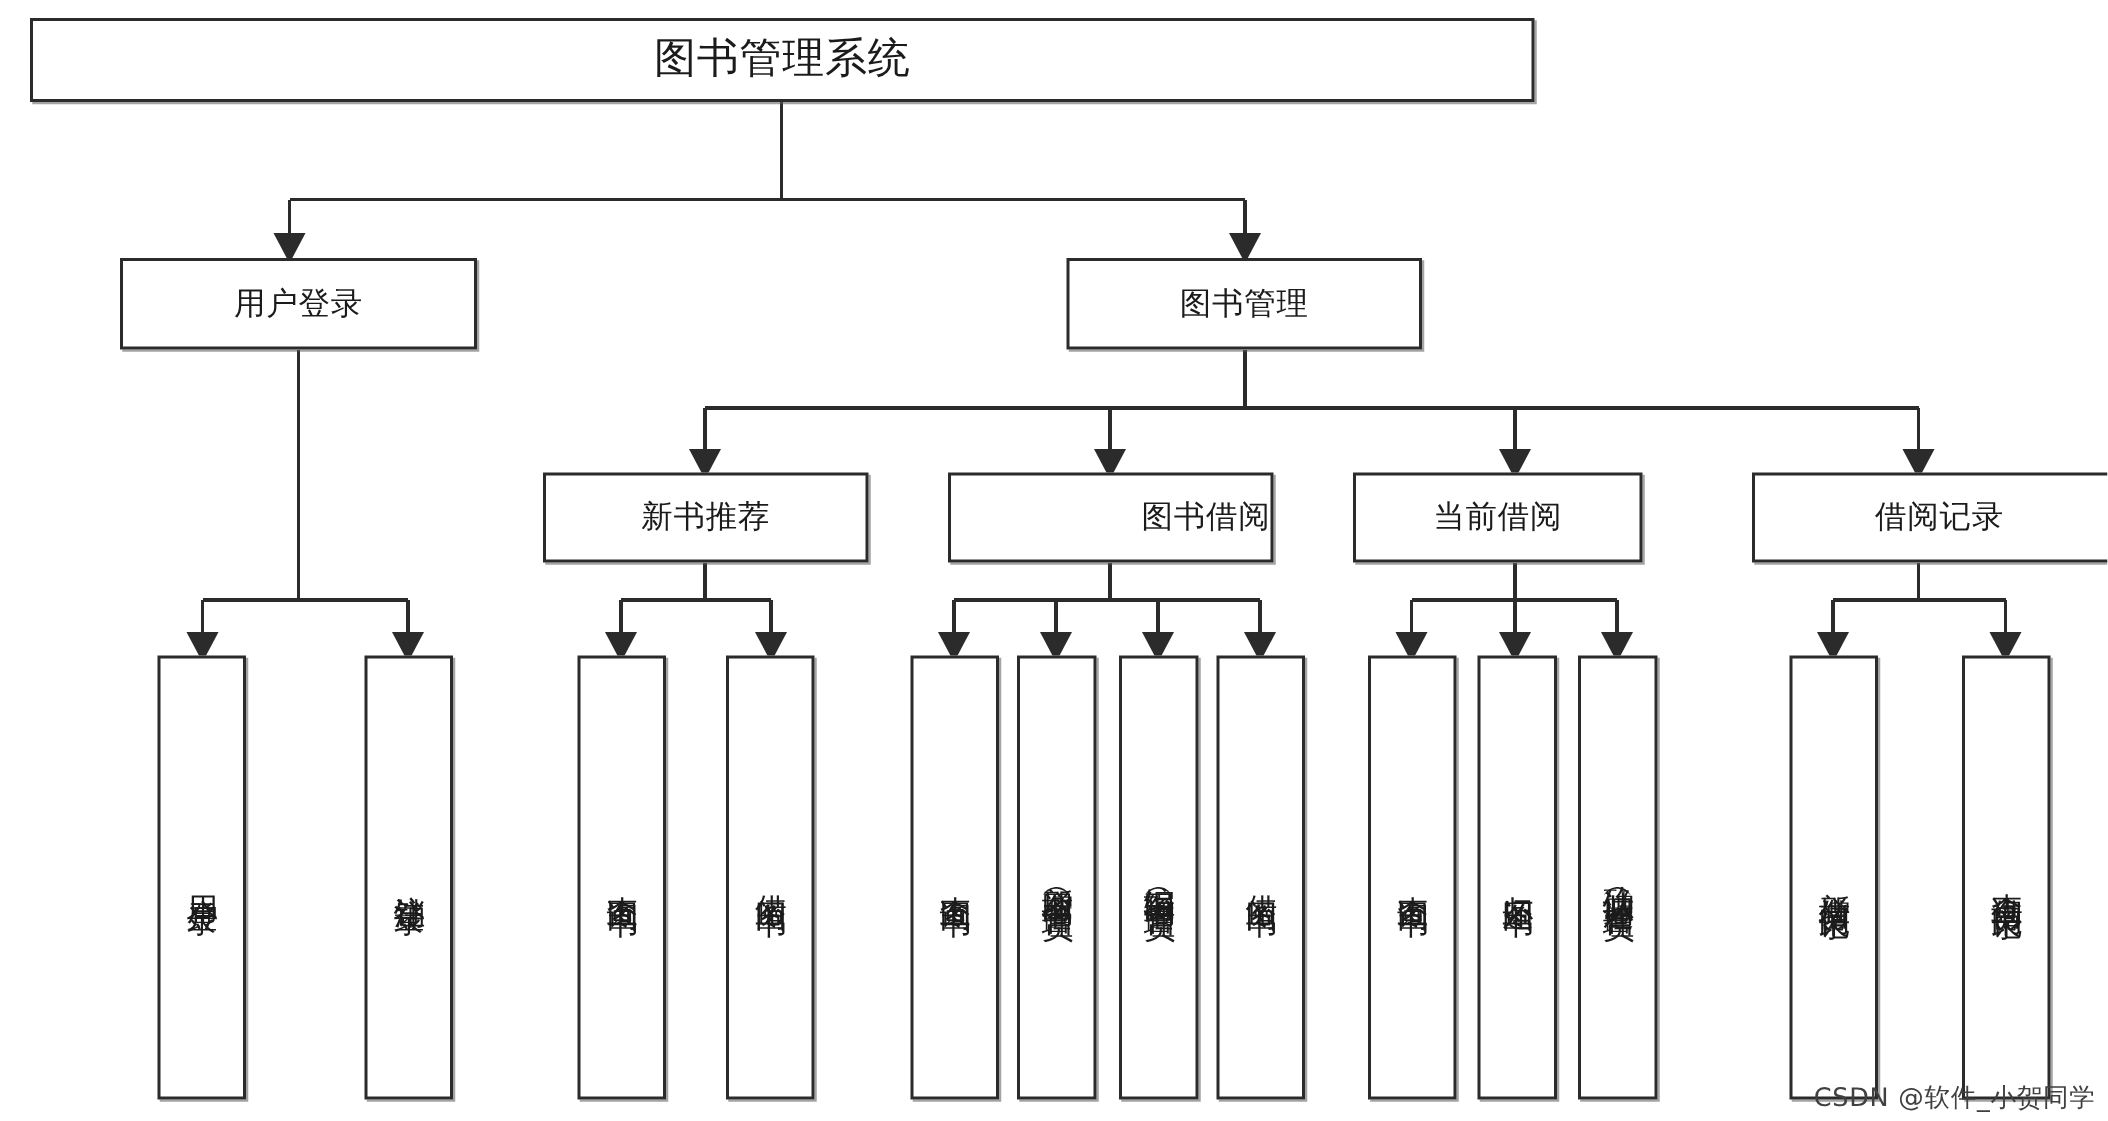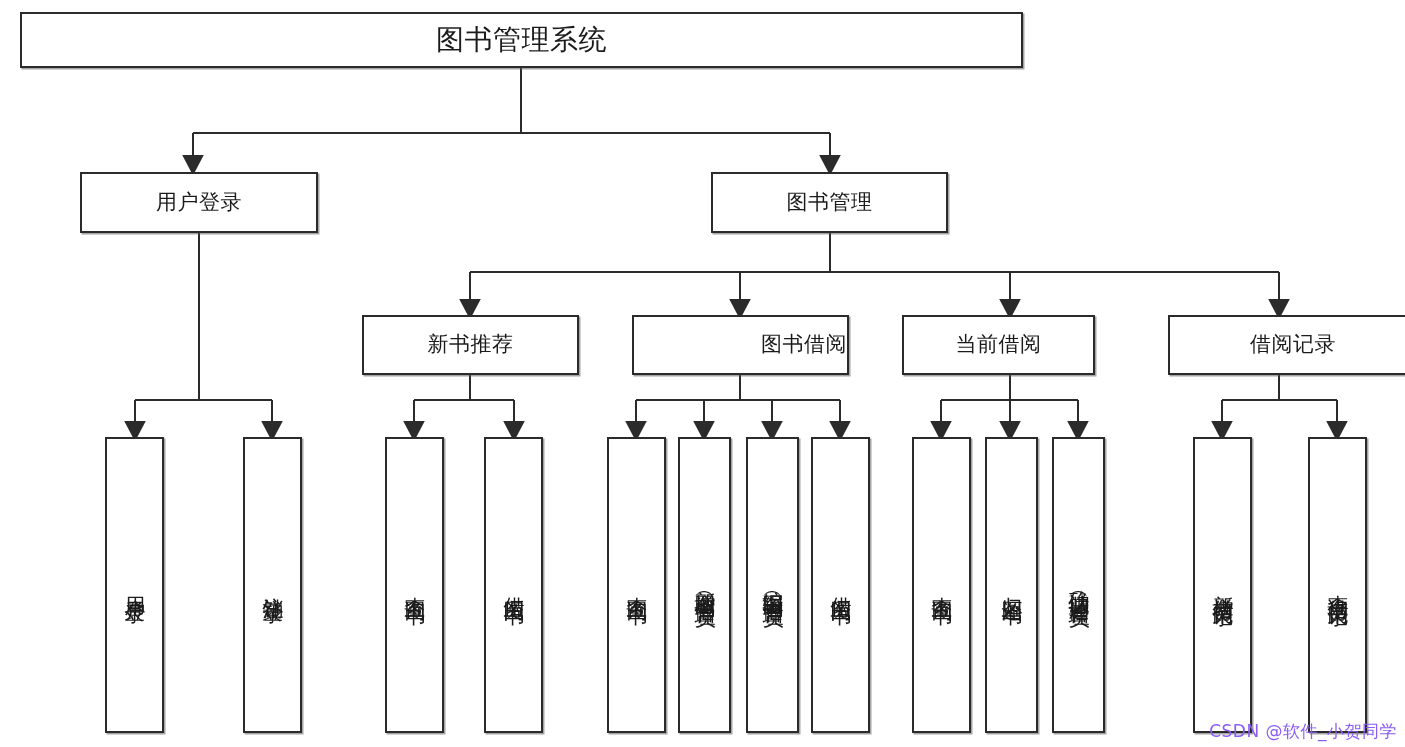--- a/index.html
+++ b/index.html
@@ -49,21 +49,21 @@
     letter-spacing: 2.5px;
     line-height: 1.0;
     white-space: nowrap;
   }
   .node-root .node-label-h { font-size: 28px; font-family: Liberation Serif, serif; }
   .watermark {
     position: absolute;
     right: 8px;
     bottom: 4px;
     font-size: 17px;
-    color: #8b5cf6;
+    color: #404040;
     white-space: nowrap;
     letter-spacing: 0.5px;
   }
 </style>
 </head>
 <body>
 
 <div id="diagram-root">
 
   <svg class="diagram-canvas" viewBox="0 0 1405 747">

